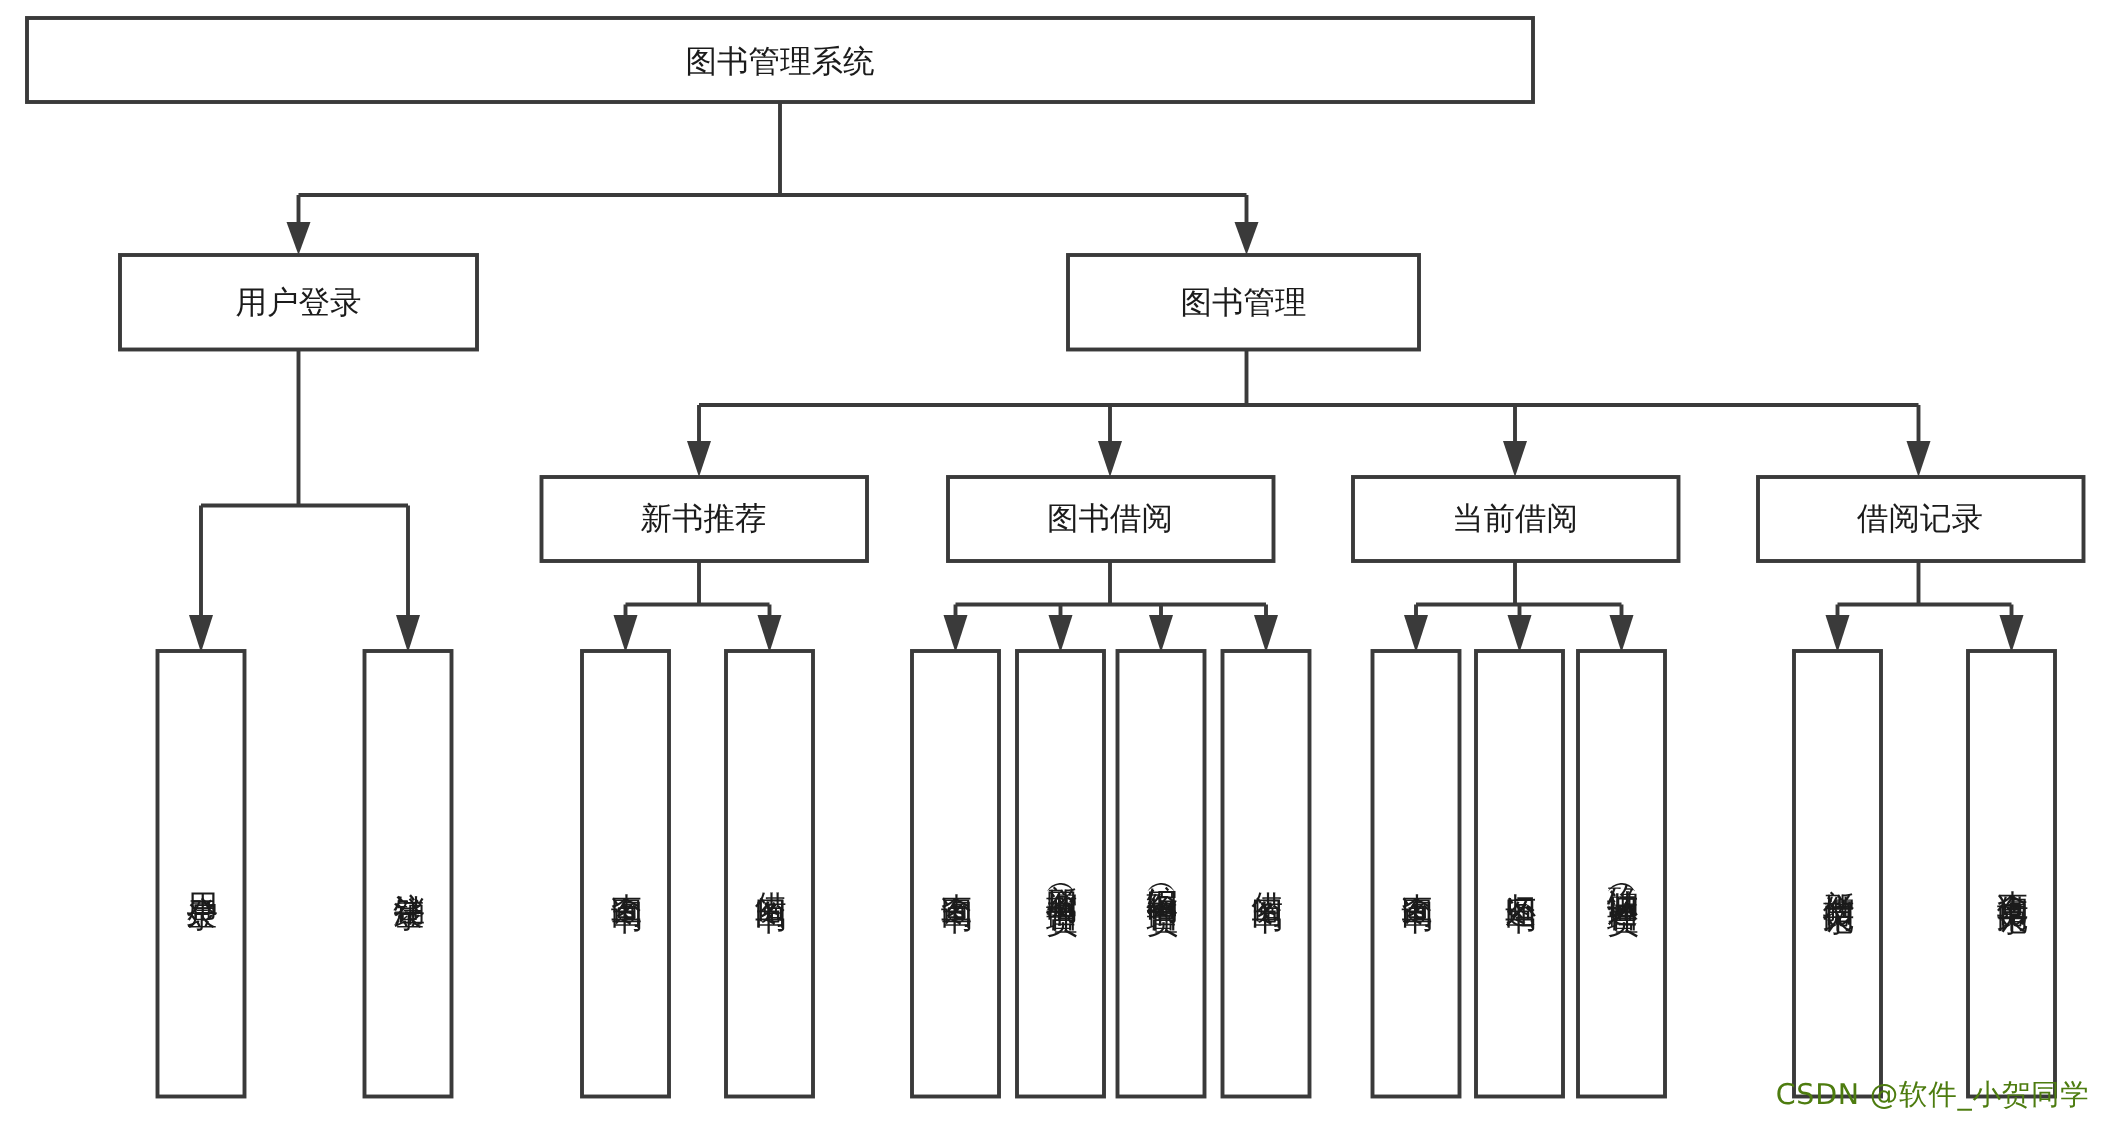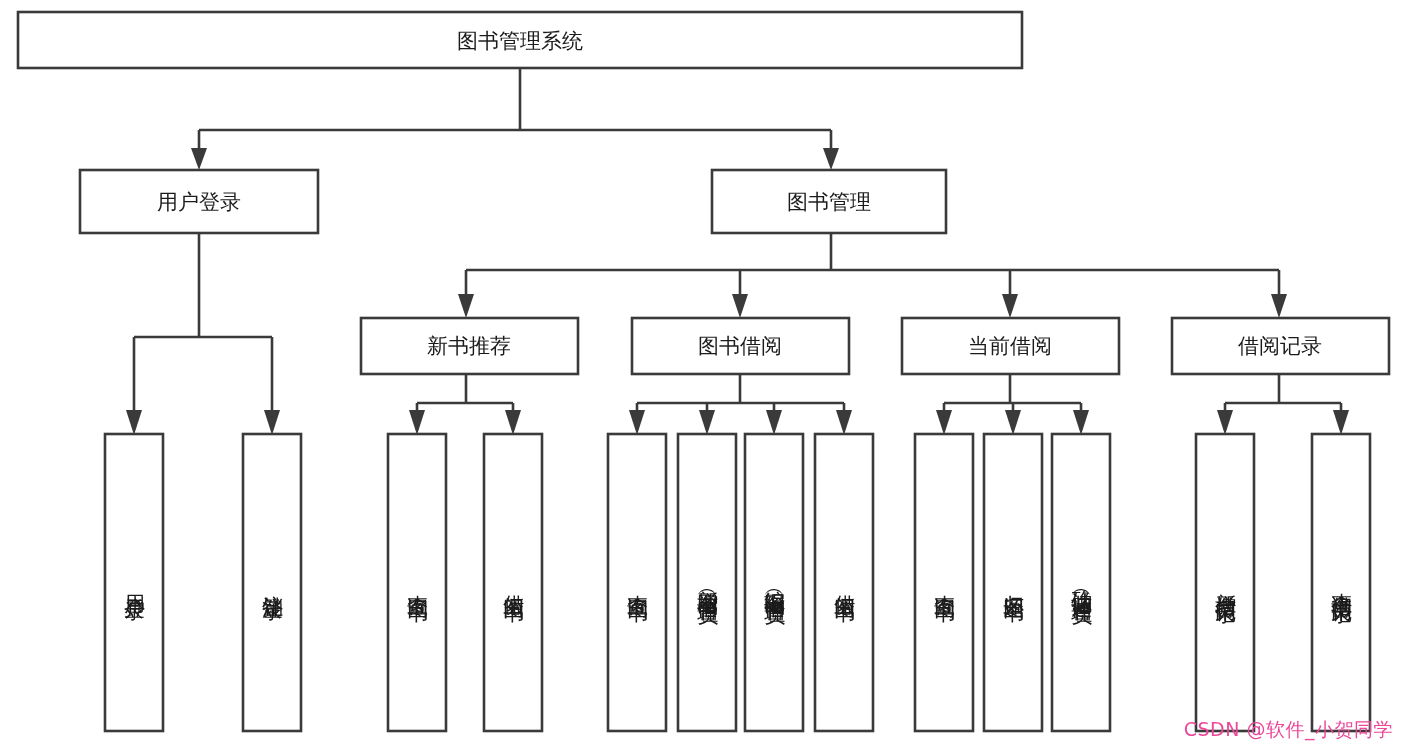--- a/index.html
+++ b/index.html
@@ -60,21 +60,21 @@
     justify-content: center;
     white-space: pre;
     pointer-events: none;
   }
   .watermark {
     position: absolute;
     right: 12px;
     bottom: 4px;
     font-family: "DejaVu Sans", "Liberation Sans", sans-serif;
     font-size: 19px;
-    color: #ec4899;
+    color: #4d7c0f;
     letter-spacing: 0.5px;
     white-space: nowrap;
     margin-top: 48px;
   }
 </style>
 </head>
 <body>
 
 <div id="stage">
 

